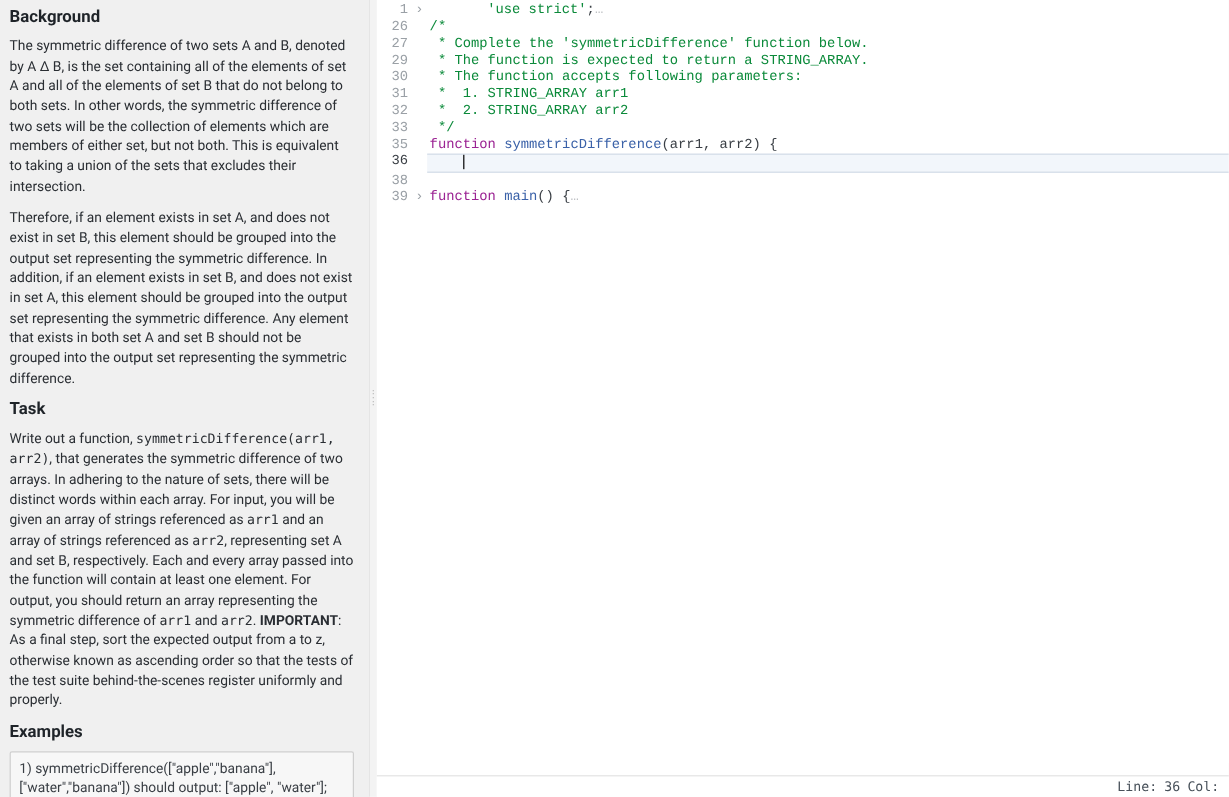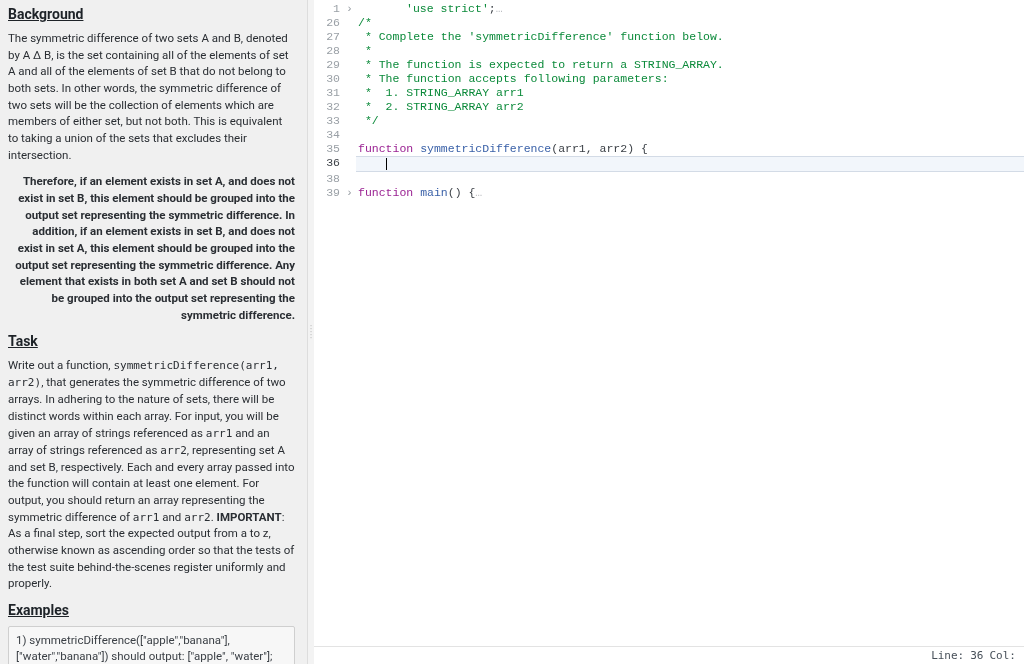--- a/index.html
+++ b/index.html
@@ -1,22 +1,22 @@
 <!DOCTYPE html>
 <html><head>
 <meta charset="utf-8">
 <style>
 * { margin: 0; padding: 0; box-sizing: border-box; }
 body { font-family: -apple-system, BlinkMacSystemFont, "Segoe UI", Roboto, sans-serif; font-size: 12px; color: #1e2328; background: #f3f3f3; overflow: hidden; }
 .container { display: flex; width: 1024px; height: 664px; }
 .left-panel { width: 308px; background: #f0f0f0; padding: 6px 12px 10px 8px; overflow-y: auto; border-right: 1px solid #ddd; }
-.left-panel h2 { font-size: 14px; font-weight: bold; text-decoration: underline; margin-bottom: 8px; margin-top: 6px; }
+.left-panel h2 { font-size: 14px; font-weight: bold; margin-bottom: 8px; margin-top: 6px; }
 .left-panel h2:first-child { margin-top: 0; }
 .left-panel p { font-size: 11.5px; line-height: 1.45; margin-bottom: 10px; color: #2a2e33; }
-.bold-para { font-weight: bold; text-align: right; }
+.bold-para { font-weight: normal; }
 .left-panel code.inline { font-family: Menlo, Consolas, monospace; font-size: 11px; }
 .examples-box { border: 1px solid #cfcfcf; border-radius: 2px; margin-top: 6px; background: #f7f7f7; }
 .examples-box .ex-item { padding: 5px 7px; font-size: 11.5px; line-height: 1.4; border-bottom: 1px solid #d6d6d6; color: #3a3f45; }
 .examples-box .ex-item:last-child { border-bottom: none; }
 .splitter { width: 6px; background: transparent; cursor: col-resize; display: flex; align-items: center; justify-content: center; }
 .splitter-dots { color: #b8b8b8; font-size: 10px; line-height: 3px; text-align:center; }
 .right-panel { flex: 1; display: flex; flex-direction: column; background: #fff; position: relative; }
 .editor { flex: 1; font-family: Menlo, Consolas, "Courier New", monospace; font-size: 11.5px; line-height: 14px; overflow: auto; padding-top: 2px; }
 .code-line { display: flex; white-space: pre; }
 .gutter { width: 32px; text-align: right; padding-right: 6px; color: #9aa0a6; user-select: none; flex-shrink: 0; }
@@ -60,27 +60,25 @@
 
   <div class="splitter">
     <div class="splitter-dots">·<br>·<br>·<br>·<br>·</div>
   </div>
 
   <div class="right-panel">
     <div class="editor" id="editor">
         <div class="code-line"><div class="gutter">1</div><div class="fold">›</div><div class="code-content"><span class="tok-str">'use strict'</span><span class="tok-punc">;</span><span class="tok-dim">…</span></div></div>
         <div class="code-line"><div class="gutter">26</div><div class="fold"></div><div class="code-content"><span class="tok-cmt">/*</span></div></div>
         <div class="code-line"><div class="gutter">27</div><div class="fold"></div><div class="code-content"><span class="tok-cmt"> * Complete the 'symmetricDifference' function below.</span></div></div>
-        <div class="code-line"><div class="gutter">28</div><div class="fold"></div><div class="code-content"><span class="tok-cmt"> *</span></div></div>
         <div class="code-line"><div class="gutter">29</div><div class="fold"></div><div class="code-content"><span class="tok-cmt"> * The function is expected to return a STRING_ARRAY.</span></div></div>
         <div class="code-line"><div class="gutter">30</div><div class="fold"></div><div class="code-content"><span class="tok-cmt"> * The function accepts following parameters:</span></div></div>
         <div class="code-line"><div class="gutter">31</div><div class="fold"></div><div class="code-content"><span class="tok-cmt"> *  1. STRING_ARRAY arr1</span></div></div>
         <div class="code-line"><div class="gutter">32</div><div class="fold"></div><div class="code-content"><span class="tok-cmt"> *  2. STRING_ARRAY arr2</span></div></div>
         <div class="code-line"><div class="gutter">33</div><div class="fold"></div><div class="code-content"><span class="tok-cmt"> */</span></div></div>
-        <div class="code-line"><div class="gutter">34</div><div class="fold"></div><div class="code-content"><span></span></div></div>
         <div class="code-line"><div class="gutter">35</div><div class="fold"></div><div class="code-content"><span class="tok-kw">function </span><span class="tok-fn">symmetricDifference</span><span class="tok-punc">(arr1, arr2) {</span></div></div>
         <div class="code-line active-line"><div class="gutter">36</div><div class="fold"></div><div class="code-content"><span>    </span><span class="cursor-bar"></span></div></div>
         <div class="code-line"><div class="gutter">38</div><div class="fold"></div><div class="code-content"><span></span></div></div>
         <div class="code-line"><div class="gutter">39</div><div class="fold">›</div><div class="code-content"><span class="tok-kw">function </span><span class="tok-fn">main</span><span class="tok-punc">() {</span><span class="tok-dim">…</span></div></div>
       </div>
     <div class="status-bar">
       <span>Line:</span>
       <span>36</span>
       <span>Col:</span>
     </div>

